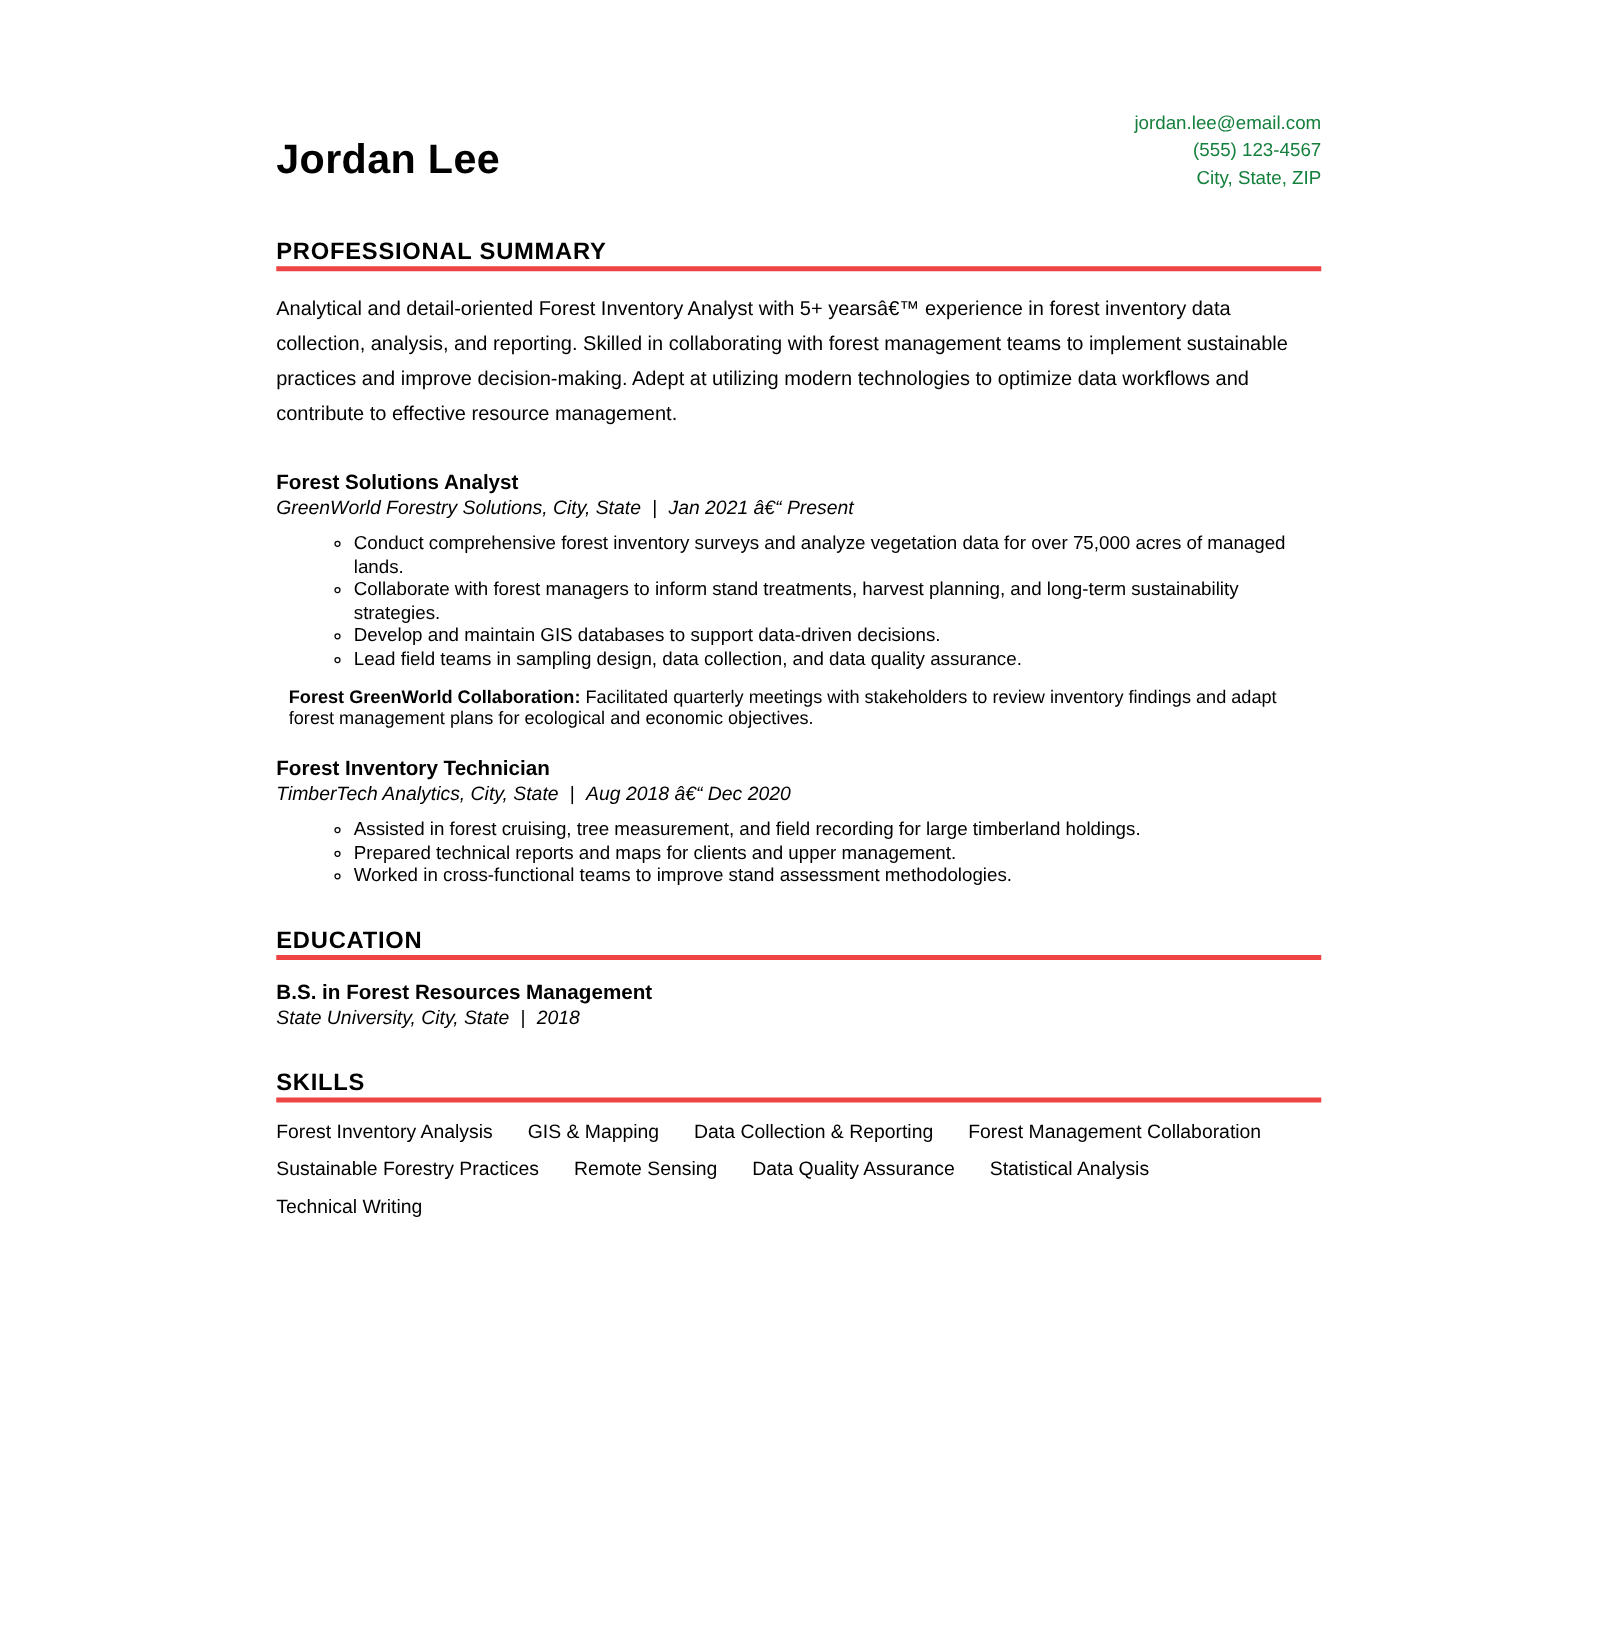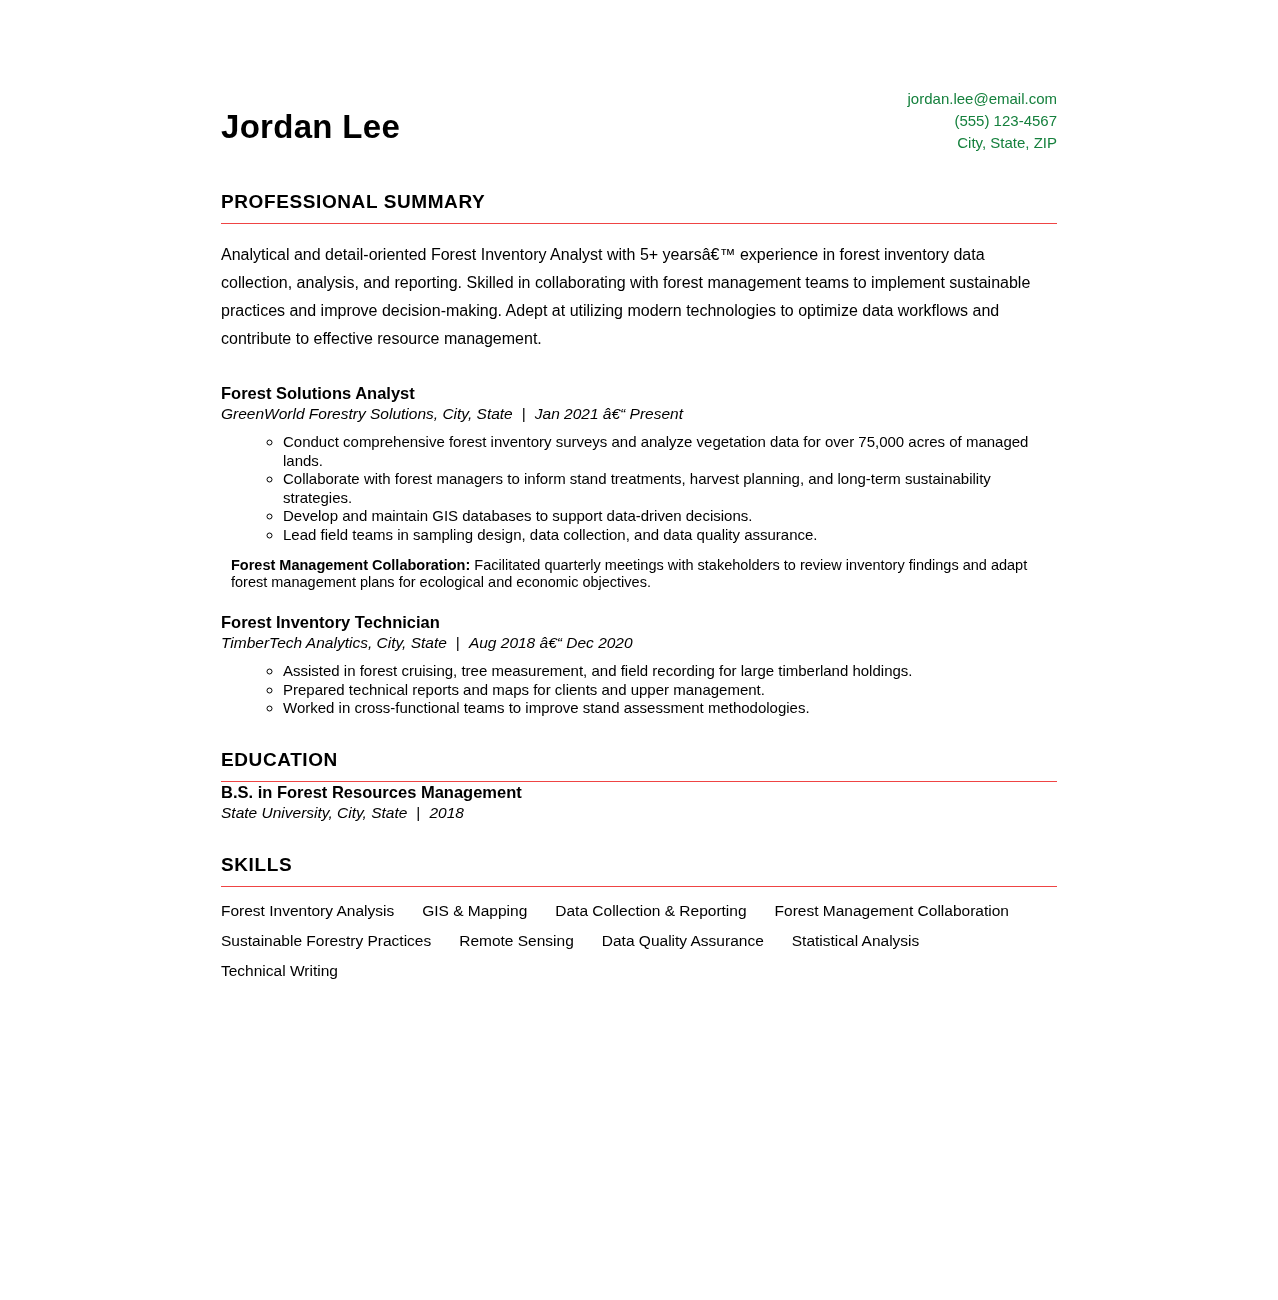--- a/index.html
+++ b/index.html
@@ -41,22 +41,21 @@
   }
   
   .section { margin-top: 30px; }
   .section.first { margin-top: 36px; }
   .sec-heading {
     margin: 0;
     font-size: 19px;
     font-weight: 700;
     letter-spacing: 0.6px;
     line-height: 23px;
-    padding-bottom: 10px;
-    border-bottom: 1px solid #ef4444;
+    border-bottom: 4px solid #ef4444;
   }
   
   .summary-text {
     margin: 17px 0 0 0;
     font-size: 16px;
     line-height: 28px;
   }
   
   .job { margin-top: 18px; }
   .job-title, .degree {
@@ -81,21 +80,21 @@
     list-style-type: circle;
     font-size: 15px;
     line-height: 18.5px;
   }
   .job-bullets li { margin: 0; padding: 0; }
   .highlight {
     margin: 13px 0 0 10px;
     font-size: 14.5px;
     line-height: 16.5px;
   }
-  .edu-entry { }
+  .edu-entry { margin-top: 16px; }
   
   .skills-list {
     margin-top: 15px;
     display: flex;
     flex-wrap: wrap;
     column-gap: 28px;
     row-gap: 13px;
     font-size: 15.5px;
     line-height: 17px;
   }
@@ -123,21 +122,21 @@
 
     <div class="job">
       <h3 class="job-title">Forest Solutions Analyst</h3>
       <p class="meta"><span>GreenWorld Forestry Solutions, City, State</span><span class="sep">|</span><span>Jan 2021 â€“ Present</span></p>
       <ul class="job-bullets">
         <li>Conduct comprehensive forest inventory surveys and analyze vegetation data for over 75,000 acres of managed lands.</li>
         <li>Collaborate with forest managers to inform stand treatments, harvest planning, and long-term sustainability strategies.</li>
         <li>Develop and maintain GIS databases to support data-driven decisions.</li>
         <li>Lead field teams in sampling design, data collection, and data quality assurance.</li>
       </ul>
-      <p class="highlight"><strong>Forest Management Collaboration:</strong> <span>Facilitated quarterly meetings with stakeholders to review inventory findings and adapt forest management plans for ecological and economic objectives.</span></p>
+      <p class="highlight"><strong>Forest GreenWorld Collaboration:</strong> <span>Facilitated quarterly meetings with stakeholders to review inventory findings and adapt forest management plans for ecological and economic objectives.</span></p>
     </div>
 
     <div class="job" style="margin-top:22px;">
       <h3 class="job-title">Forest Inventory Technician</h3>
       <p class="meta"><span>TimberTech Analytics, City, State</span><span class="sep">|</span><span>Aug 2018 â€“ Dec 2020</span></p>
       <ul class="job-bullets">
         <li>Assisted in forest cruising, tree measurement, and field recording for large timberland holdings.</li>
         <li>Prepared technical reports and maps for clients and upper management.</li>
         <li>Worked in cross-functional teams to improve stand assessment methodologies.</li>
       </ul>

